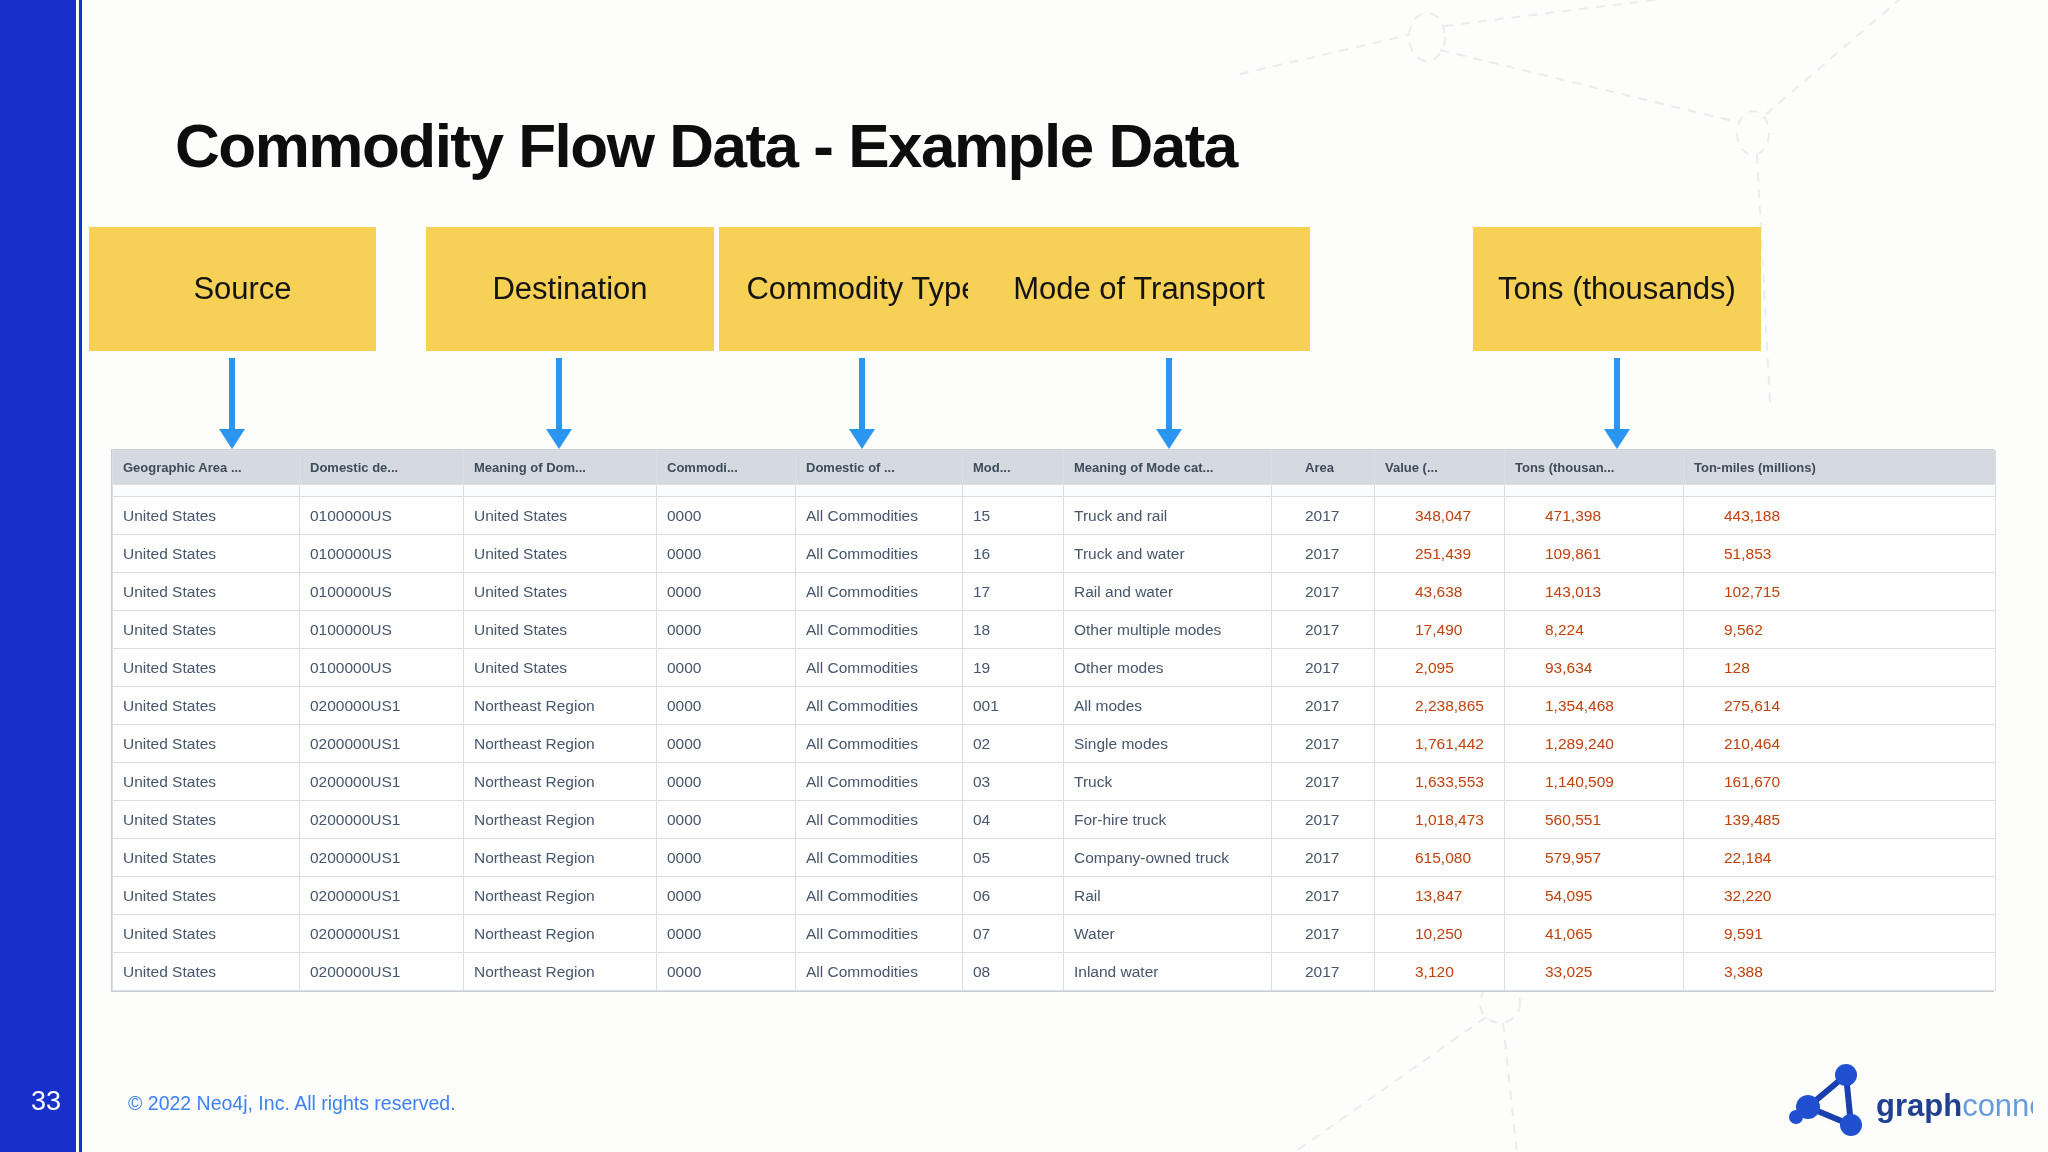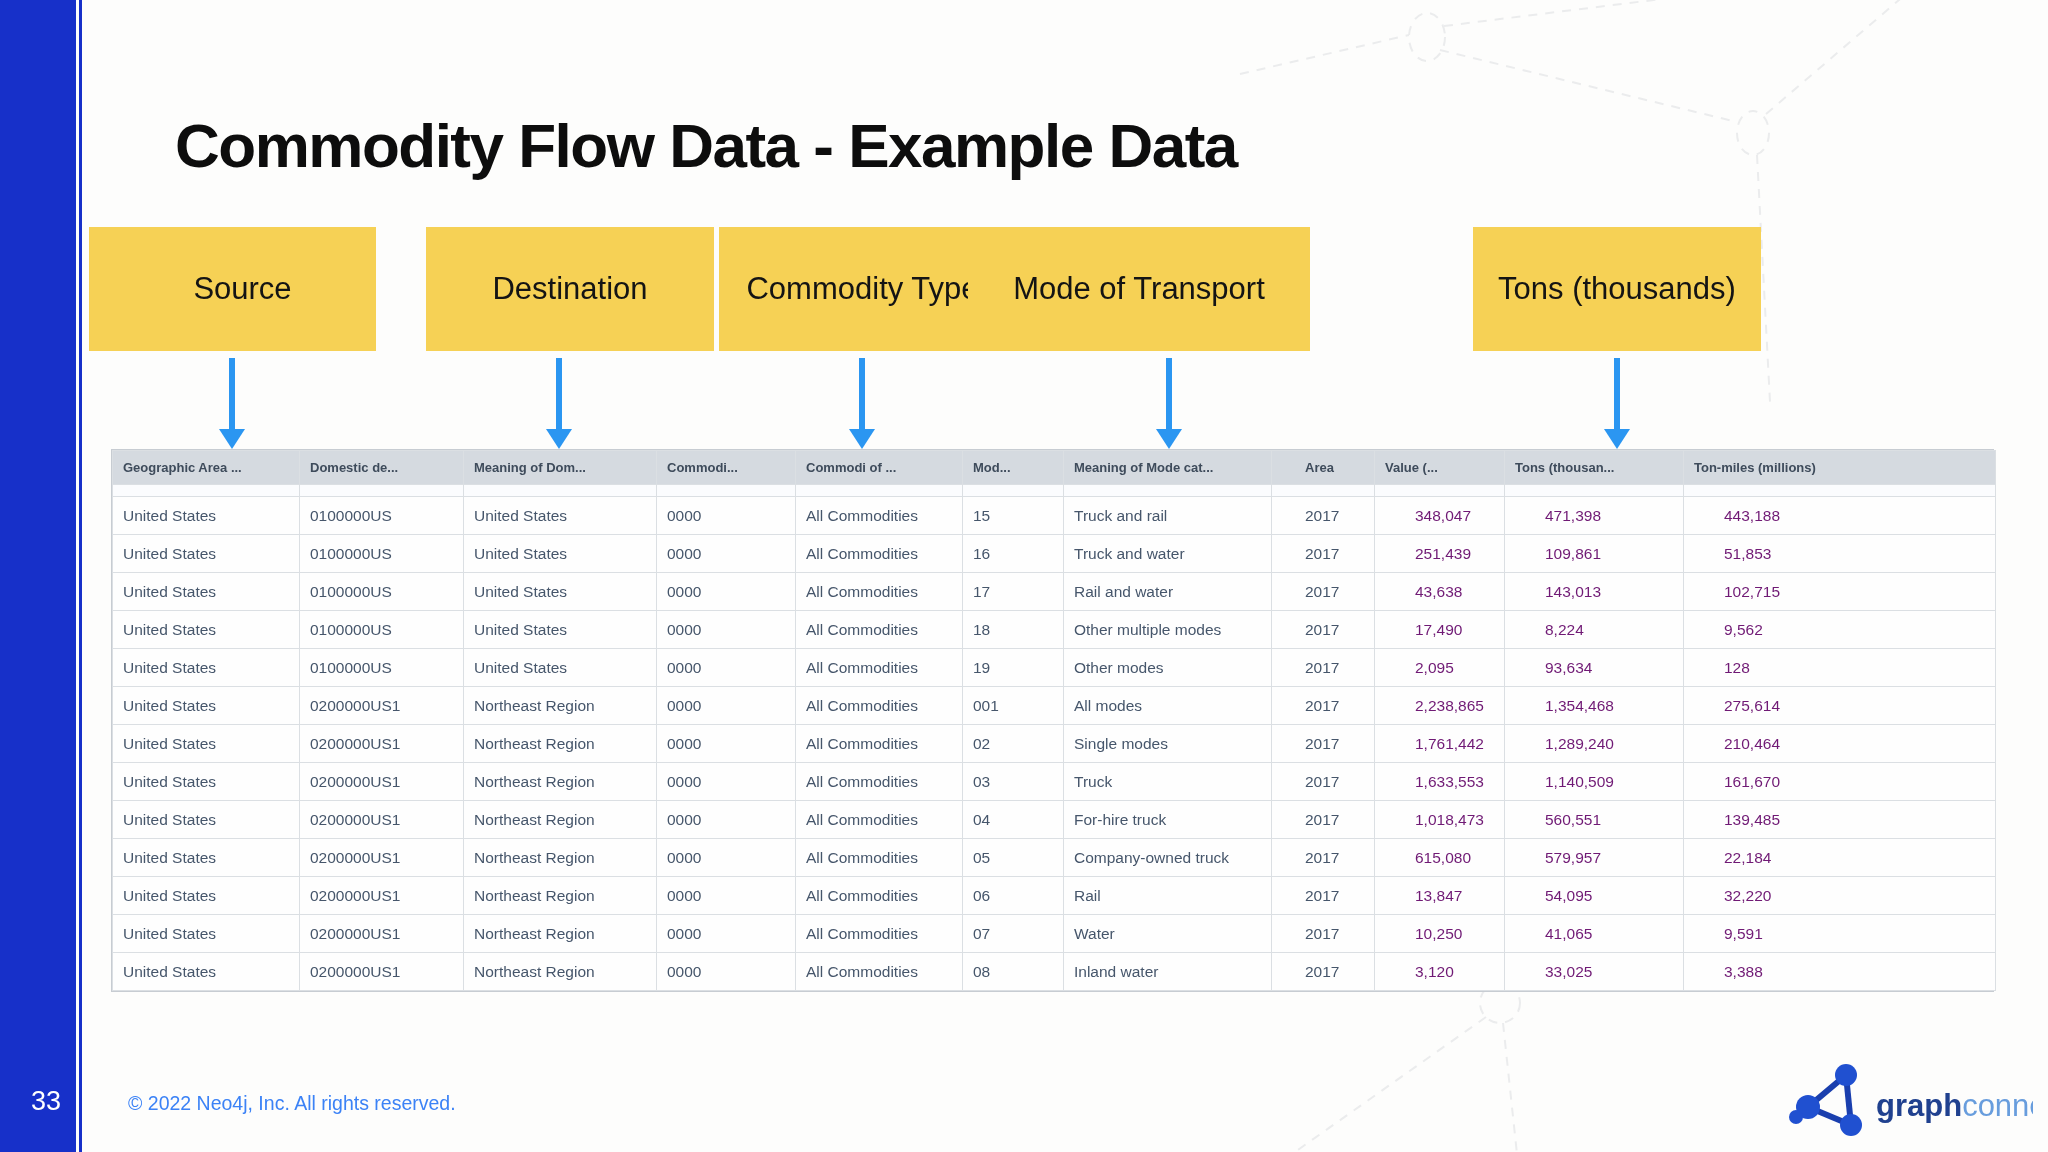--- a/index.html
+++ b/index.html
@@ -40,21 +40,21 @@
   
   .table-wrap { position:absolute; left:111px; top:449px; width:1883px; z-index:1;
                 border:1px solid #c7ccd2; background:#ffffff; }
   table { border-collapse:collapse; table-layout:fixed; width:100%; }
   th, td { border:1px solid #dbdfe3; overflow:hidden; white-space:nowrap; }
   thead th { height:34px; background:#d5dae0; color:#3e4b5b; font-size:13px; font-weight:bold;
              text-align:left; padding:0 10px; }
   tr.filter-row td { height:12px; background:#fbfcfe; }
   tbody td { height:38px; font-size:15.5px; color:#46566b; padding:0 10px; background:#fefefe; }
   th.num, td.num { text-align:left; padding-right:12px; }
-  tbody td.num { color:#701a75;padding-left:40px; }
+  tbody td.num { color:#c2410c;padding-left:40px; }
   th.yr, td.yr { padding-left:33px; }
 
   
   .copyright { position:absolute; left:128px; top:1092px; font-size:19.5px; color:#3b82f6; z-index:2; }
 
   .logo { position:absolute; left:1788px; top:1058px; width:245px; height:92px; z-index:2; }
 </style>
 </head>
 <body>
 
@@ -130,21 +130,21 @@
           <col style="width: 130px;">
           <col style="width: 179px;">
           <col style="width: 312px;">
         </colgroup>
       <thead>
           <tr>
             <th class="">Geographic Area ...</th>
             <th class="">Domestic de...</th>
             <th class="">Meaning of Dom...</th>
             <th class="">Commodi...</th>
-            <th class="">Commodi of ...</th>
+            <th class="">Domestic of ...</th>
             <th class="">Mod...</th>
             <th class="">Meaning of Mode cat...</th>
             <th class="yr">Area</th>
             <th class="num">Value (...</th>
             <th class="num">Tons (thousan...</th>
             <th class="num">Ton-miles (millions)</th>
           </tr>
         </thead>
       <tbody>
           <tr class="filter-row">

